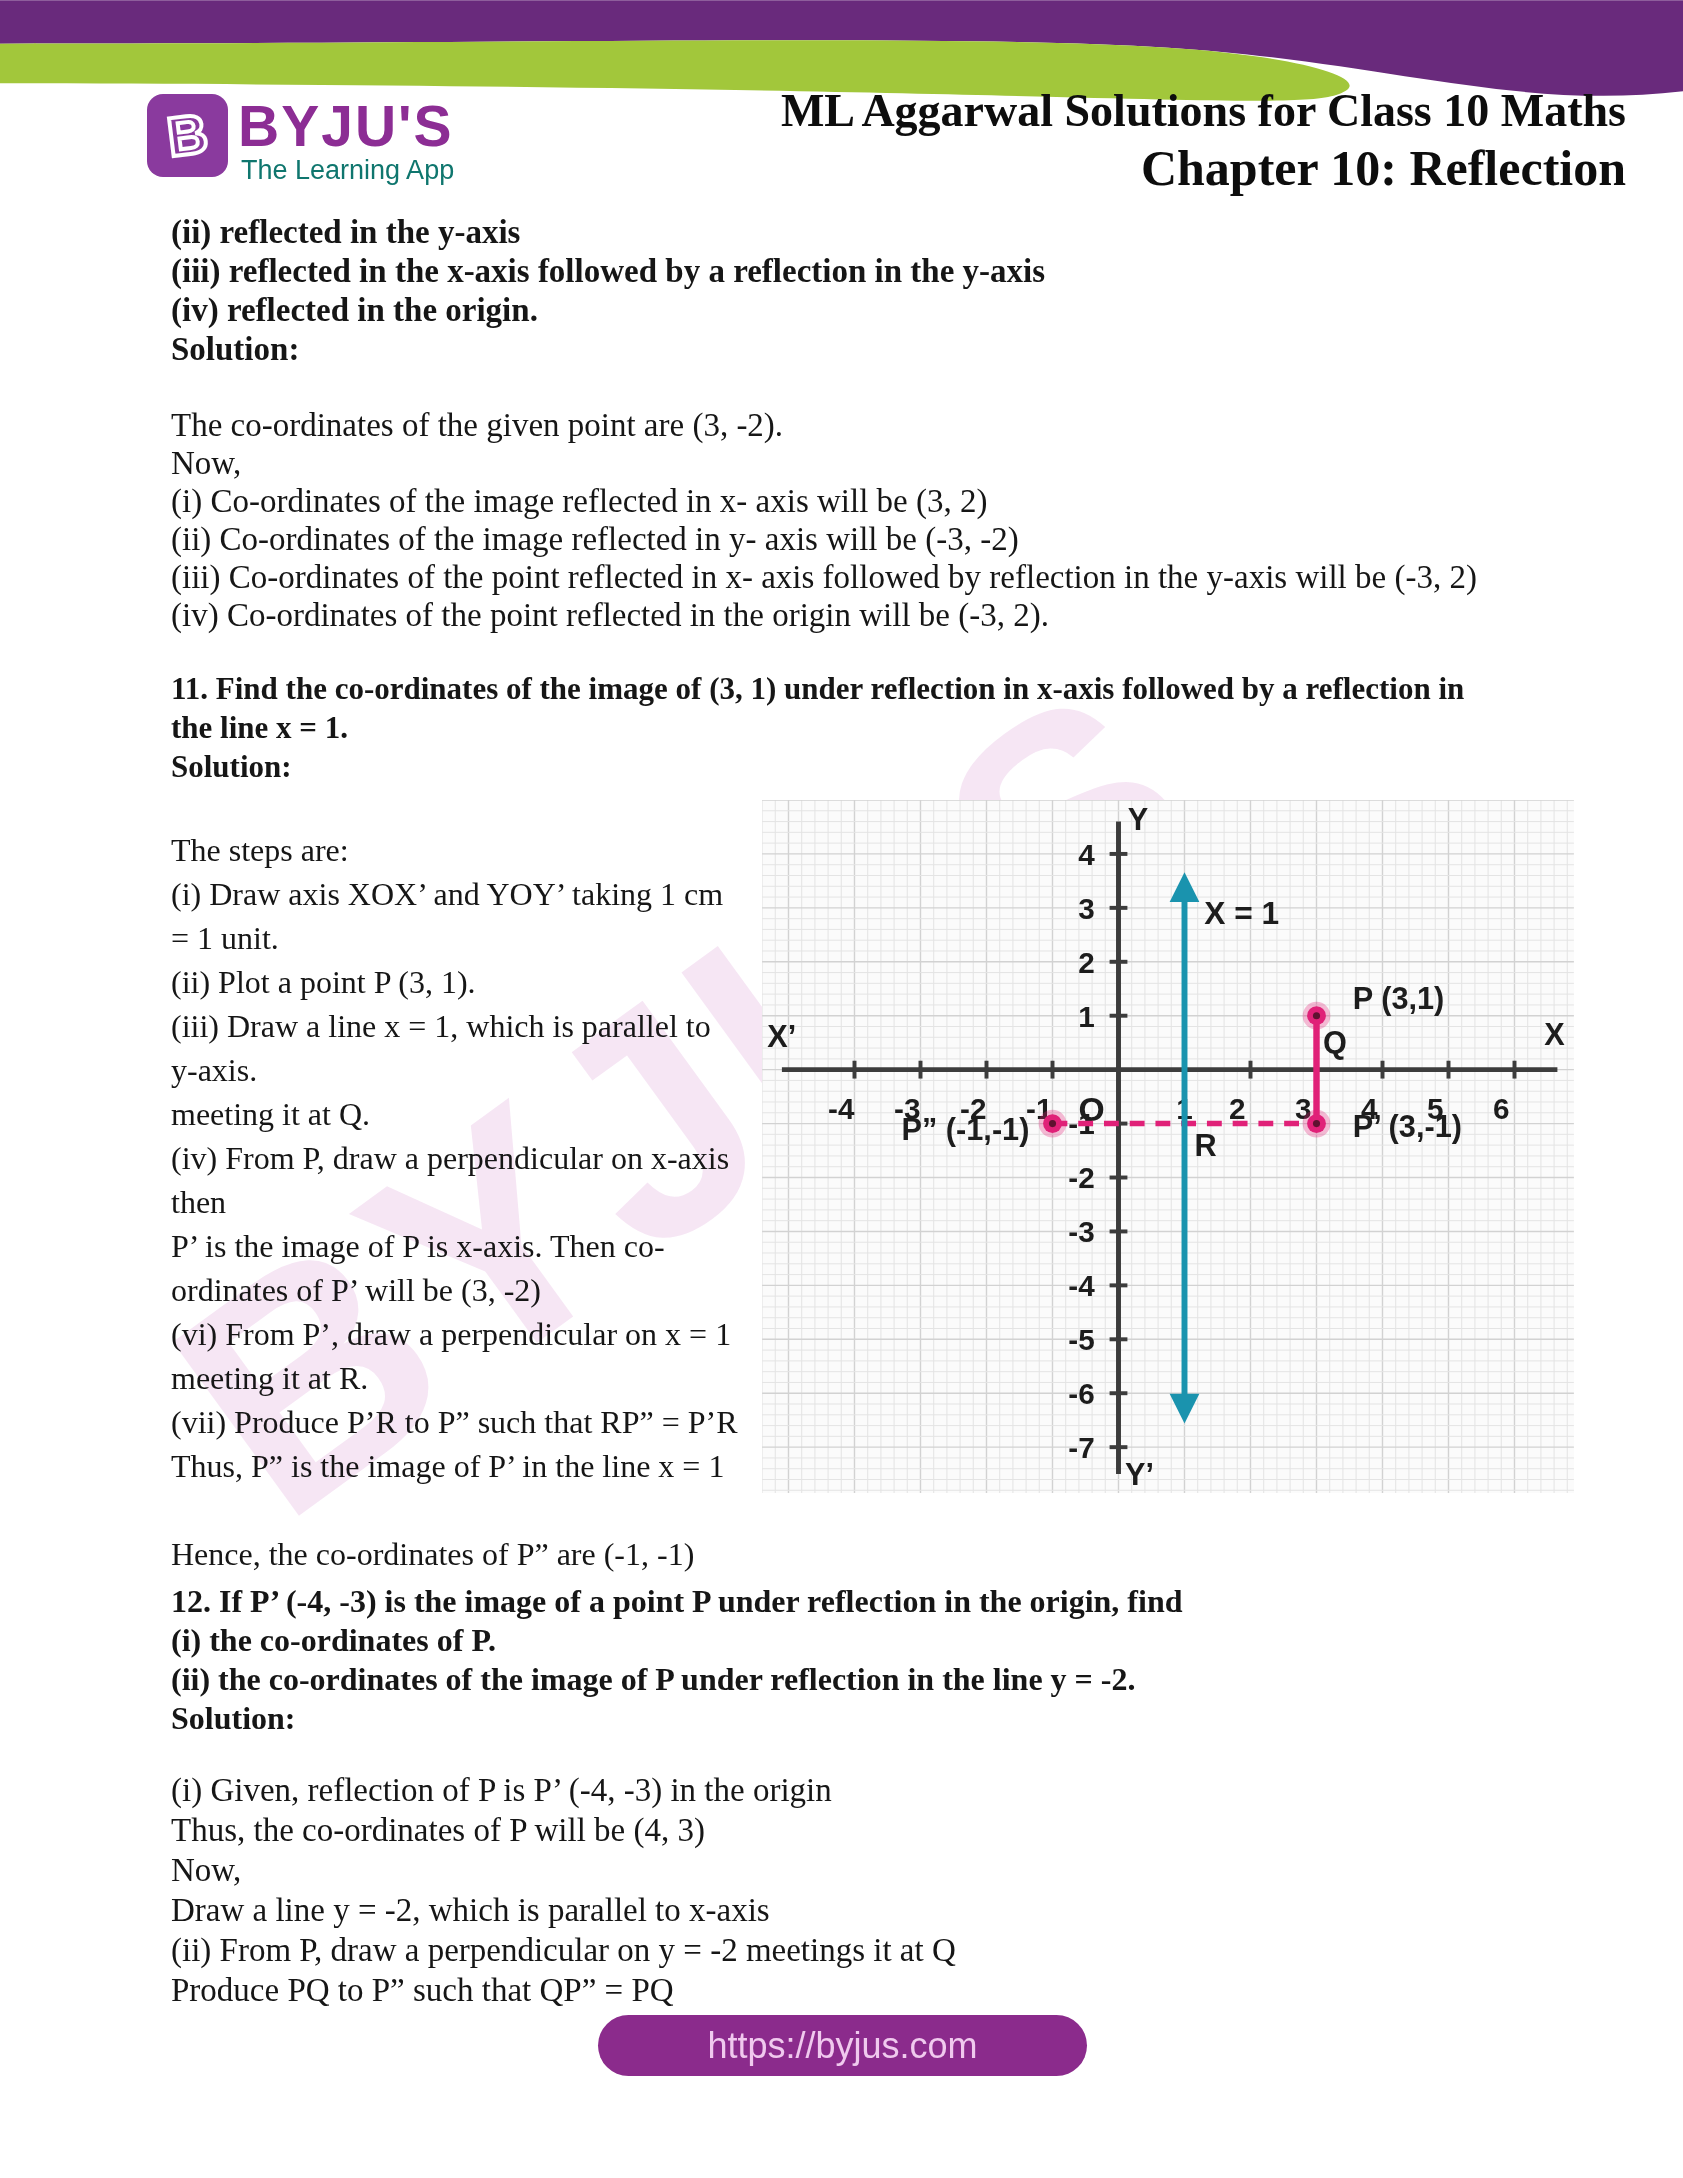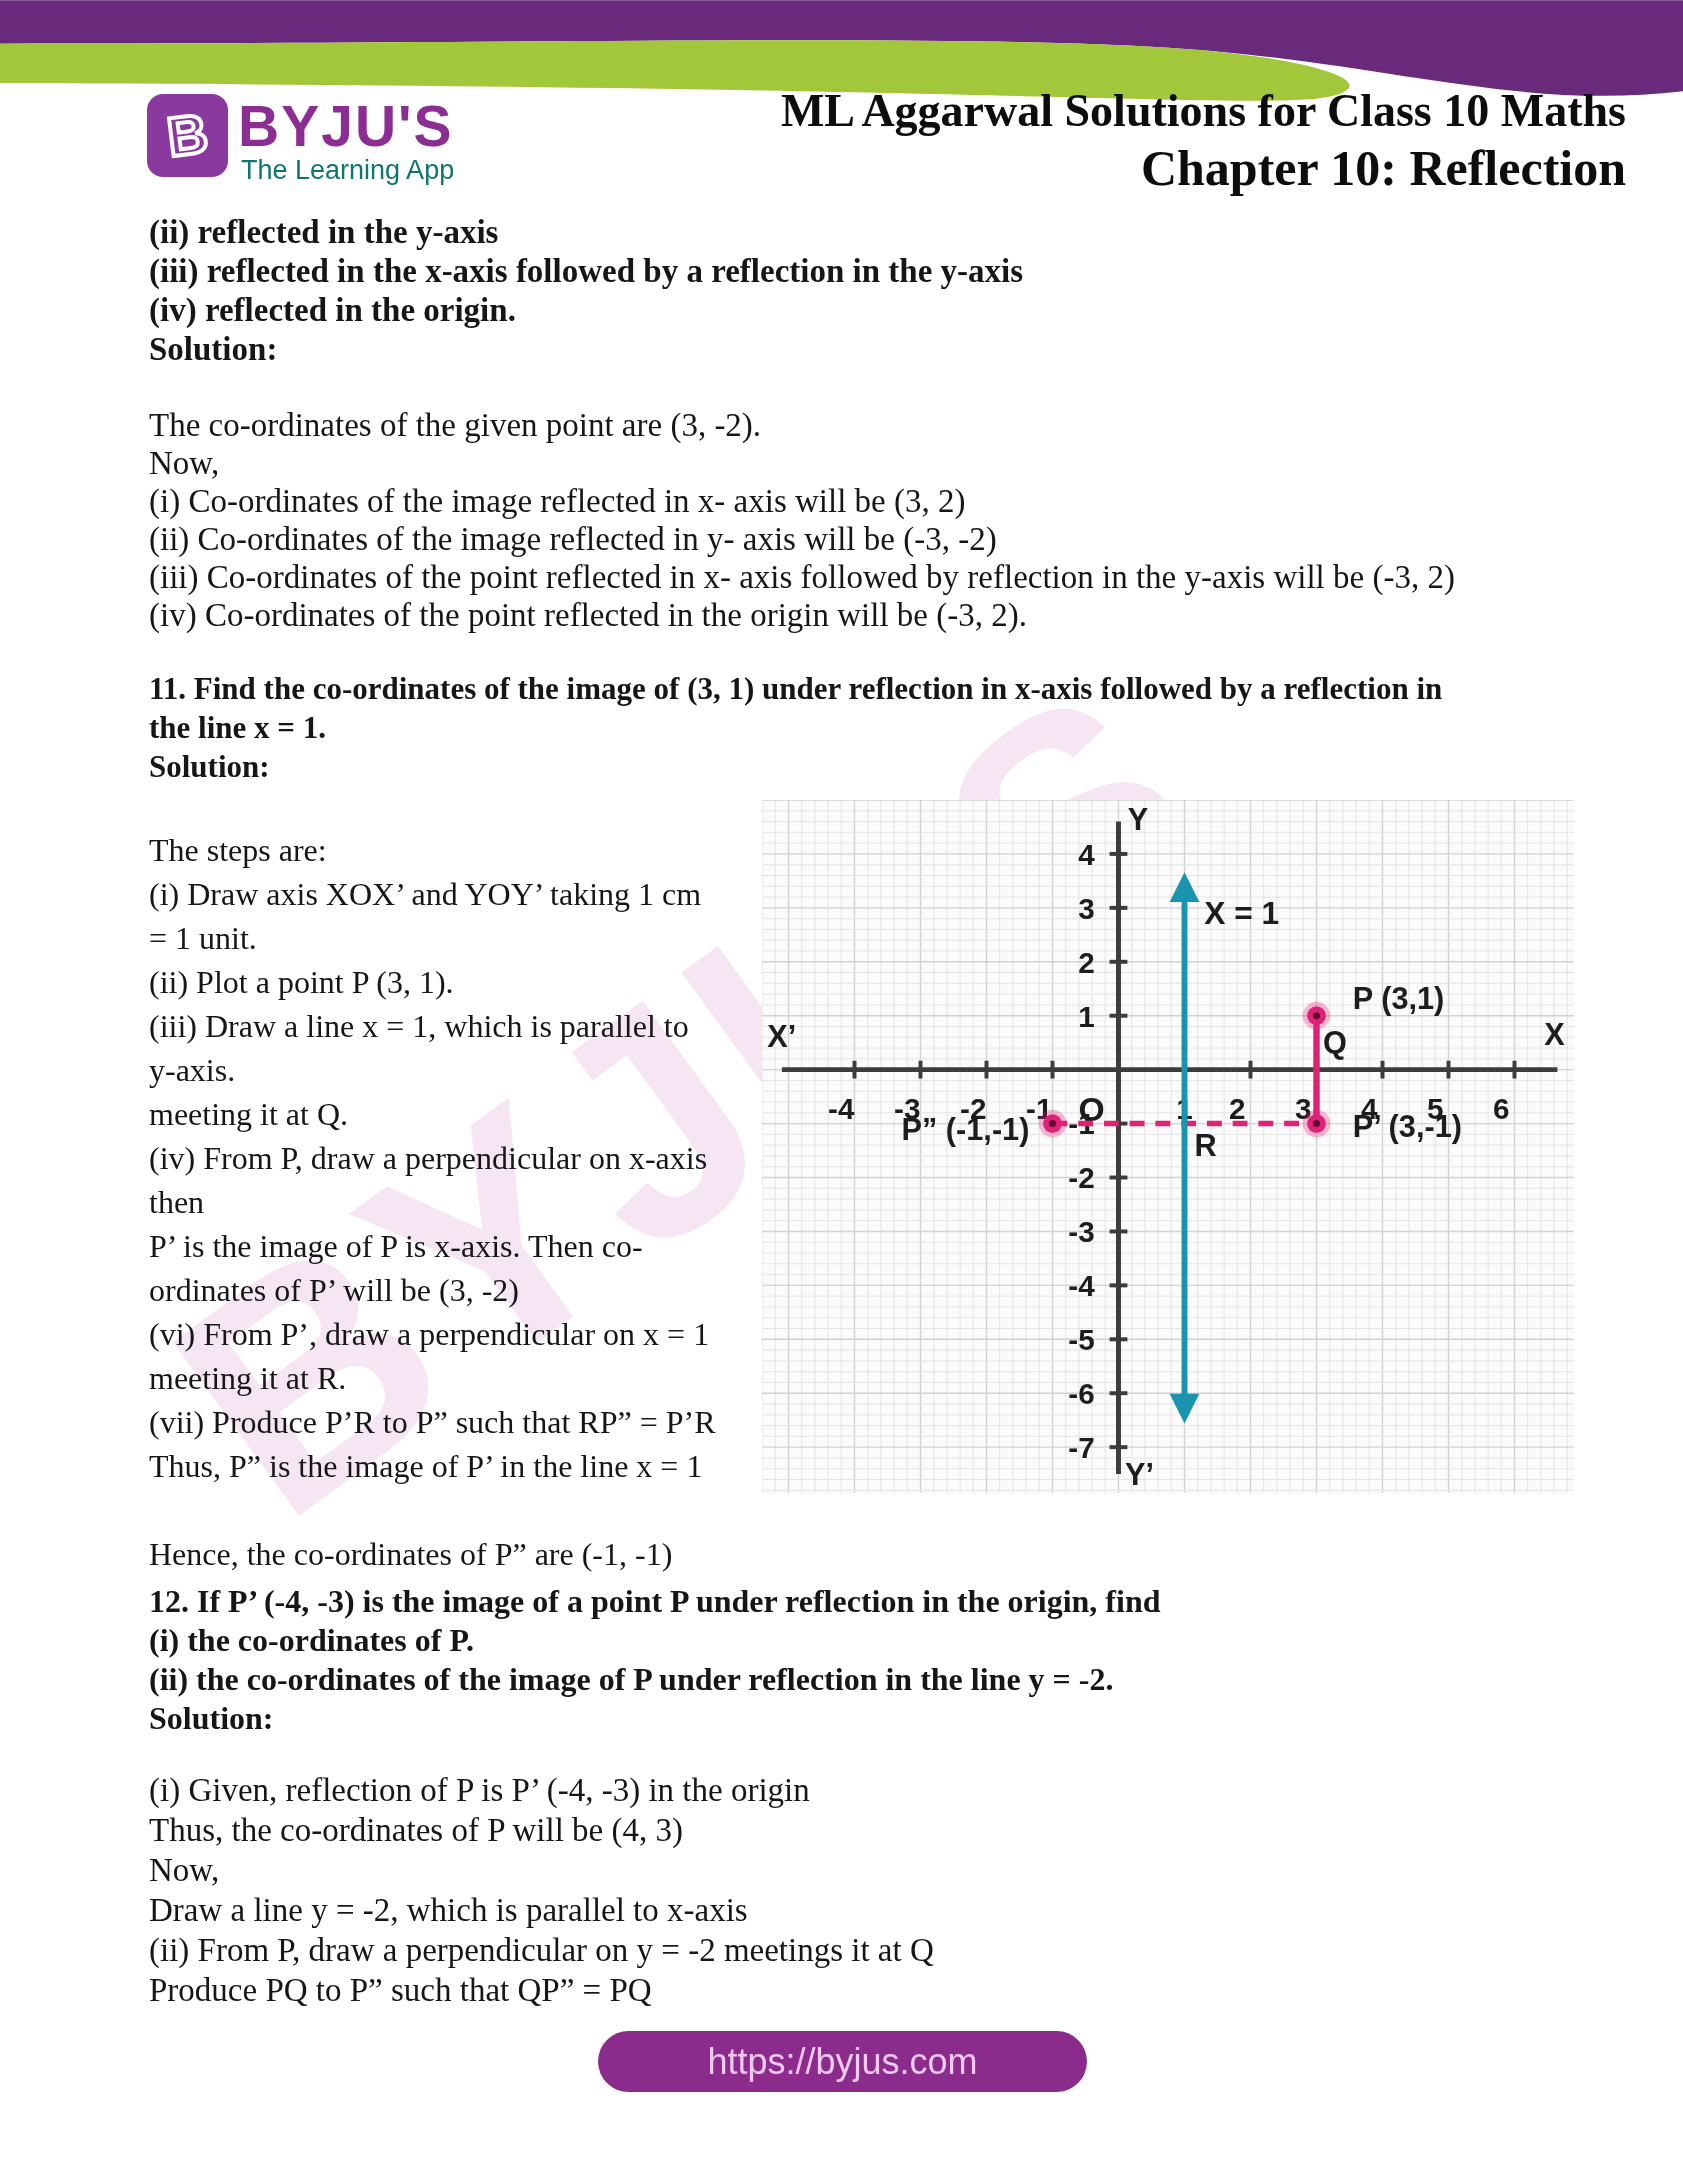--- a/index.html
+++ b/index.html
@@ -13,30 +13,30 @@
   #banner-svg{left:0;top:0;z-index:1;}
   #logo-box{left:147px;top:94px;width:81px;height:83px;background:#8a3a9e;border-radius:16px;z-index:2;
             display:flex;align-items:center;justify-content:center;}
   #brand{left:238px;top:93px;font-family:"Liberation Sans","DejaVu Sans",sans-serif;font-weight:bold;
          font-size:57px;color:#8c2d94;letter-spacing:2px;z-index:2;}
   #tagline{left:241px;top:155px;font-family:"Liberation Sans","DejaVu Sans",sans-serif;
            font-size:27px;color:#0f766e;z-index:2;}
   #title{right:57px;top:83px;text-align:right;font-weight:bold;color:#0d0d0d;z-index:2;}
   #title .t1{font-size:46px;line-height:55px;white-space:nowrap;}
   #title .t2{font-size:50px;line-height:61px;white-space:nowrap;}
-  .textblock{z-index:2;}
+  .textblock{z-index:2;margin-left:22px;}
   #blockA{left:149px;top:213px;font-size:33px;line-height:39px;font-weight:bold;}
   #blockB{left:149px;top:406px;font-size:33px;line-height:38px;}
   #blockC{left:149px;top:669px;font-size:31px;line-height:39px;font-weight:bold;}
   #steps{left:149px;top:828px;width:639px;font-size:32px;line-height:44px;}
   #blockD{left:149px;top:1582px;font-size:32px;line-height:39px;font-weight:bold;}
   #blockE{left:149px;top:1770px;font-size:33px;line-height:40px;}
   #graph-wrap{left:762px;top:800px;width:812px;height:693px;z-index:2;}
   #footer{left:598px;top:2015px;width:489px;height:61px;background:#8b2b8c;border-radius:31px;
-          display:flex;align-items:center;justify-content:center;z-index:2;cursor:pointer;margin-top:16px;}
+          display:flex;align-items:center;justify-content:center;z-index:2;cursor:pointer;}
   #footer span{font-family:"Liberation Sans","DejaVu Sans",sans-serif;font-size:36px;color:#f0c9ee;}
 </style>
 </head>
 <body>
 
 <div id="page">
 
   <div id="watermark" class="abs">BYJU'S</div>
 
   <svg id="banner-svg" class="abs" width="1683" height="134" viewBox="0 0 1700 135">

